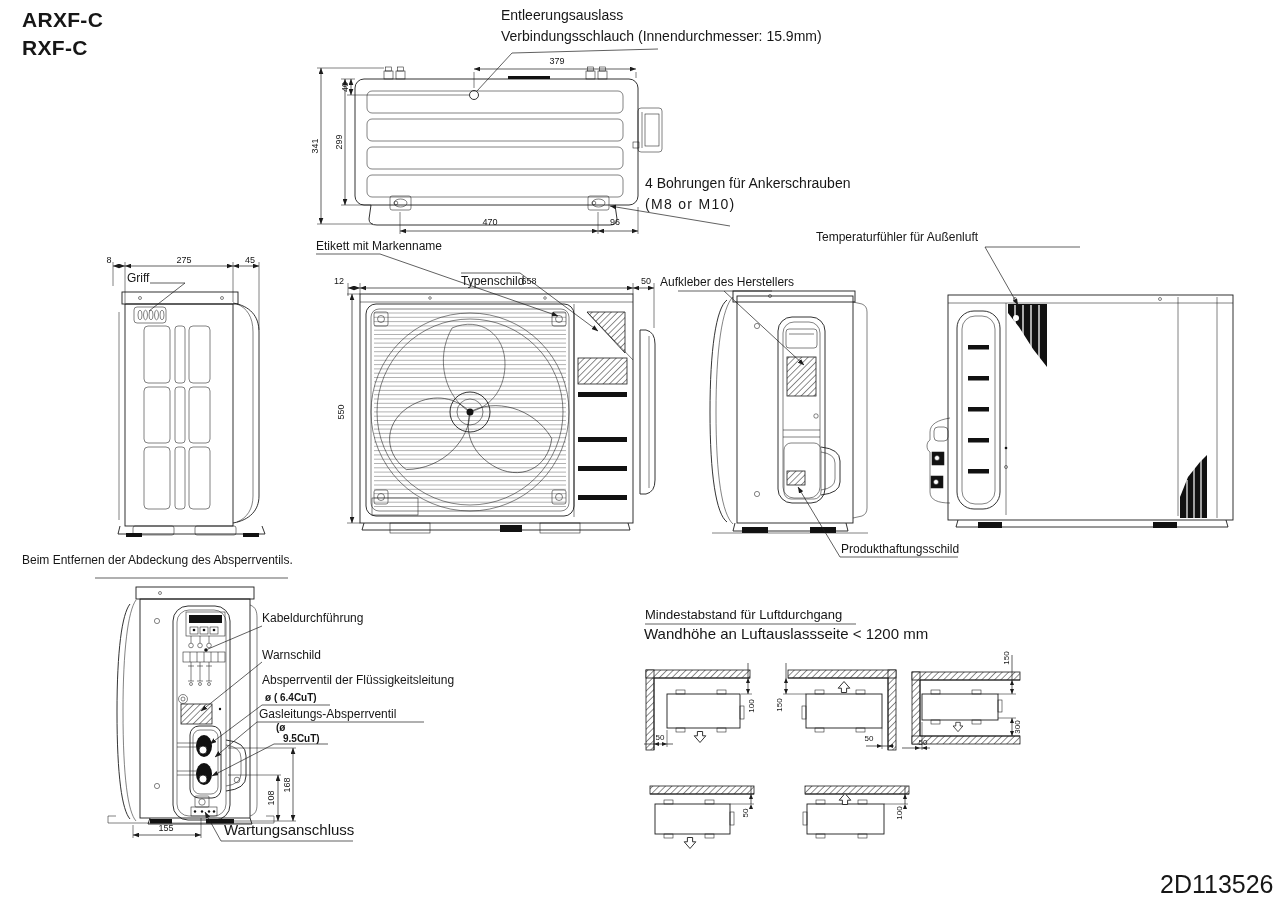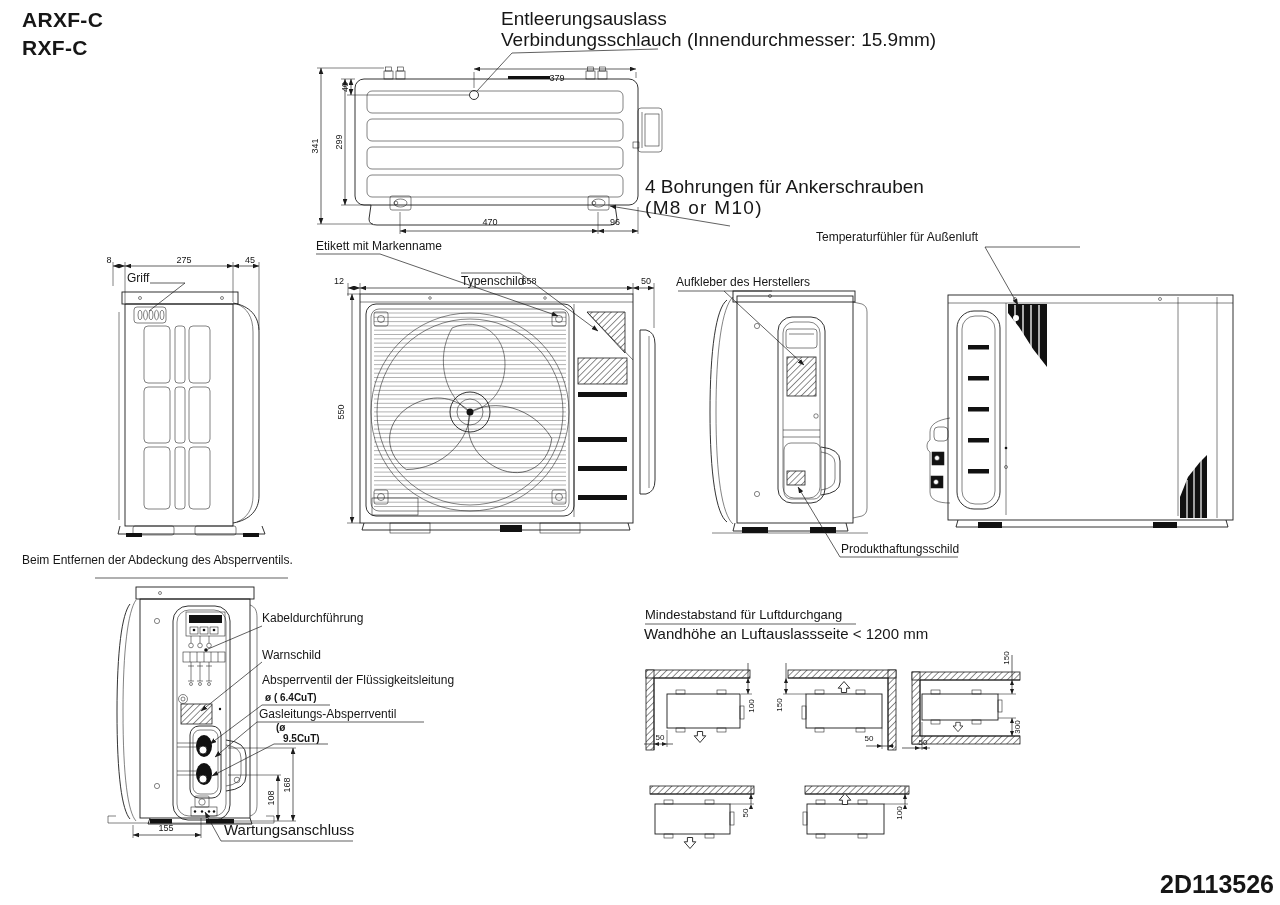--- a/index.html
+++ b/index.html
@@ -3,26 +3,26 @@
 <meta charset="utf-8">
 <style>
   *{margin:0;padding:0;box-sizing:border-box}
   html,body{width:1280px;height:905px;background:#fff;overflow:hidden}
   body{font-family:"Liberation Sans","DejaVu Sans",sans-serif;color:#161616;position:relative}
   .canvas{position:absolute;left:0;top:0;width:1280px;height:905px;background:#fff}
   svg.draw{position:absolute;left:0;top:0}
   .t{position:absolute;white-space:nowrap;color:#161616;line-height:1.12}
   .title{font-size:21px;font-weight:700;letter-spacing:.3px}
   .lbl{font-size:12px}
-  .lbl14{font-size:19px}
+  .lbl14{font-size:14px}
   .sp{letter-spacing:1.3px}
   .heading{font-size:12px}
   .big{font-size:15px}
   .sm{font-size:10px;font-weight:700}
-  .doc{font-size:25px;font-weight:700}
+  .doc{font-size:25px;font-weight:400}
   .dim{font-size:9px;transform:translate(-50%,-50%)}
   .dimv{font-size:9px;transform:translate(-50%,-50%) rotate(-90deg)}
   .s8{font-size:8px}
   
   .ln{stroke:#1c1c1c;stroke-width:.9;fill:none}
   .th{stroke:#1c1c1c;stroke-width:.55;fill:none}
   .dl{stroke:#1c1c1c;stroke-width:.7;fill:none;marker-start:url(#arr);marker-end:url(#arr)}
   .ex{stroke:#1c1c1c;stroke-width:.55;fill:none}
   .le{stroke:#1c1c1c;stroke-width:.7;fill:none;marker-end:url(#arr)}
   .ld{stroke:#1c1c1c;stroke-width:.7;fill:none}
@@ -555,40 +555,40 @@
 </svg>
 
 <div class="t title" style="left:22px;top:8px">ARXF-C</div>
 <div class="t title" style="left:22px;top:36px">RXF-C</div>
 
 <div class="t lbl14" style="left:501px;top:8px">Entleerungsauslass</div>
 <div class="t lbl14" style="left:501px;top:29px">Verbindungsschlauch (Innendurchmesser: 15.9mm)</div>
 <div class="t lbl14" style="left:645px;top:176px">4 Bohrungen für Ankerschrauben</div>
 <div class="t lbl14 sp" style="left:645px;top:197px">(M8 or M10)</div>
 
-<div class="t dim" style="left:557px;top:78px">379</div>
+<div class="t dim" style="left:557px;top:61px">379</div>
 <div class="t dimv" style="left:315px;top:146px">341</div>
 <div class="t dimv" style="left:339px;top:142px">299</div>
 <div class="t dimv" style="left:345px;top:87px">40</div>
 <div class="t dim" style="left:490px;top:222px">470</div>
 <div class="t dim" style="left:615px;top:222px">96</div>
 
 <div class="t lbl" style="left:127px;top:272px">Griff</div>
 <div class="t dim" style="left:109px;top:260px">8</div>
 <div class="t dim" style="left:184px;top:260px">275</div>
 <div class="t dim" style="left:250px;top:260px">45</div>
 
 <div class="t lbl" style="left:316px;top:240px">Etikett mit Markenname</div>
 <div class="t lbl" style="left:461px;top:275px">Typenschild</div>
 <div class="t dim" style="left:339px;top:281px">12</div>
 <div class="t dim" style="left:529px;top:281px">658</div>
 <div class="t dim" style="left:646px;top:281px">50</div>
 <div class="t dimv" style="left:341px;top:412px">550</div>
 
-<div class="t lbl" style="left:676px;top:276px">Aufkleber des Herstellers</div>
+<div class="t lbl" style="left:660px;top:276px">Aufkleber des Herstellers</div>
 <div class="t lbl" style="left:841px;top:543px">Produkthaftungsschild</div>
 <div class="t lbl" style="left:816px;top:231px">Temperaturfühler für Außenluft</div>
 
 <div class="t heading" style="left:22px;top:554px">Beim Entfernen der Abdeckung des Absperrventils.</div>
 <div class="t lbl" style="left:262px;top:612px">Kabeldurchführung</div>
 <div class="t lbl" style="left:262px;top:649px">Warnschild</div>
 <div class="t lbl" style="left:262px;top:674px">Absperrventil der Flüssigkeitsleitung</div>
 <div class="t sm" style="left:265px;top:692px">ø ( 6.4CuT)</div>
 <div class="t lbl" style="left:259px;top:708px">Gasleitungs-Absperrventil</div>
 <div class="t sm" style="left:276px;top:722px">(ø</div>

